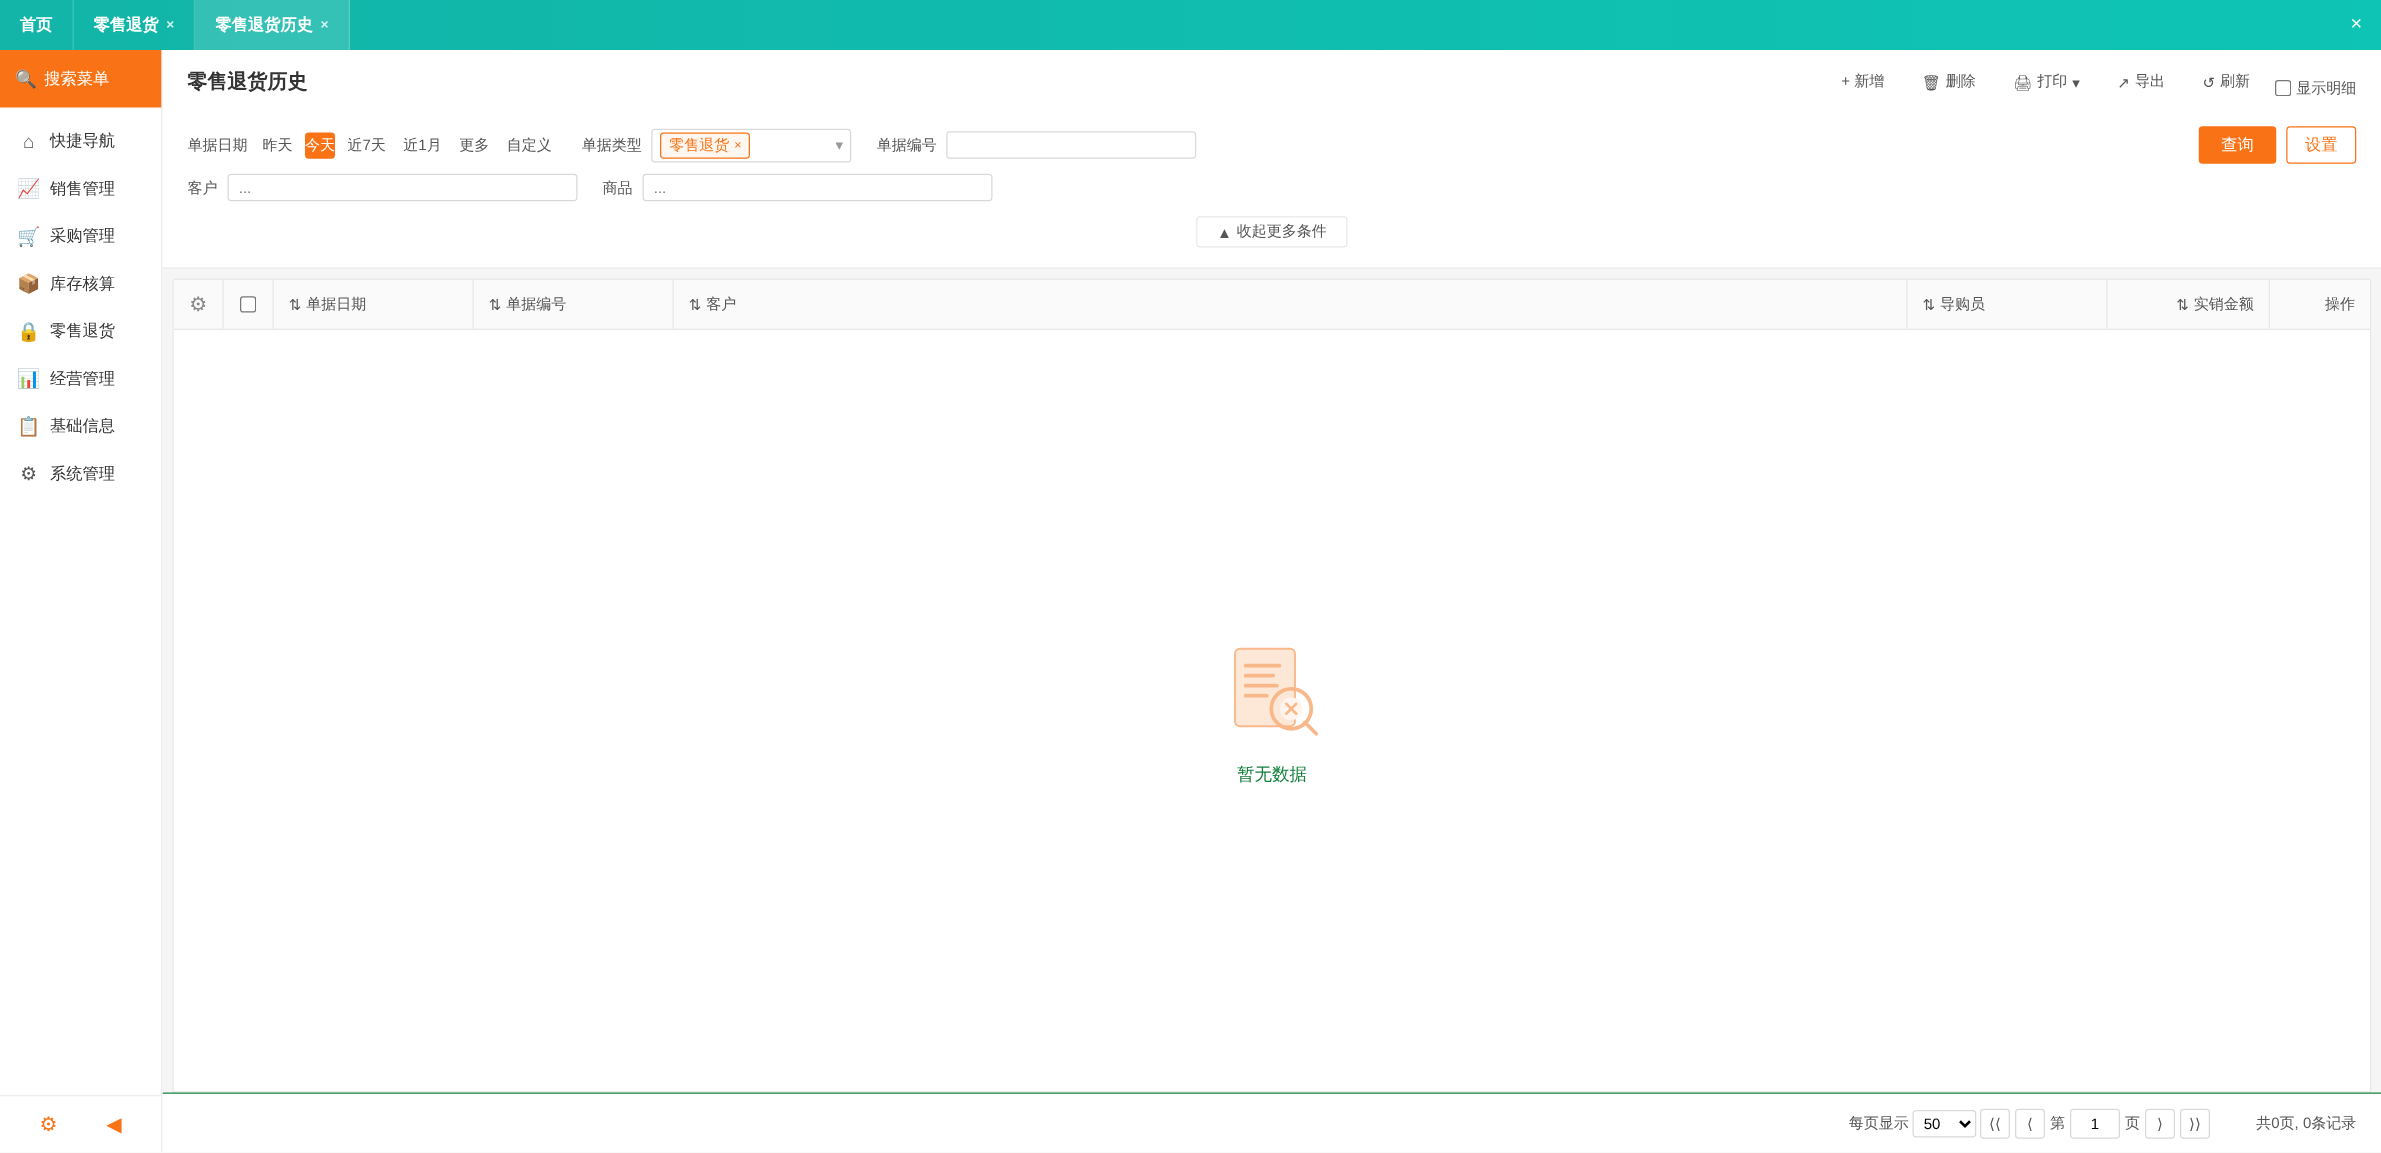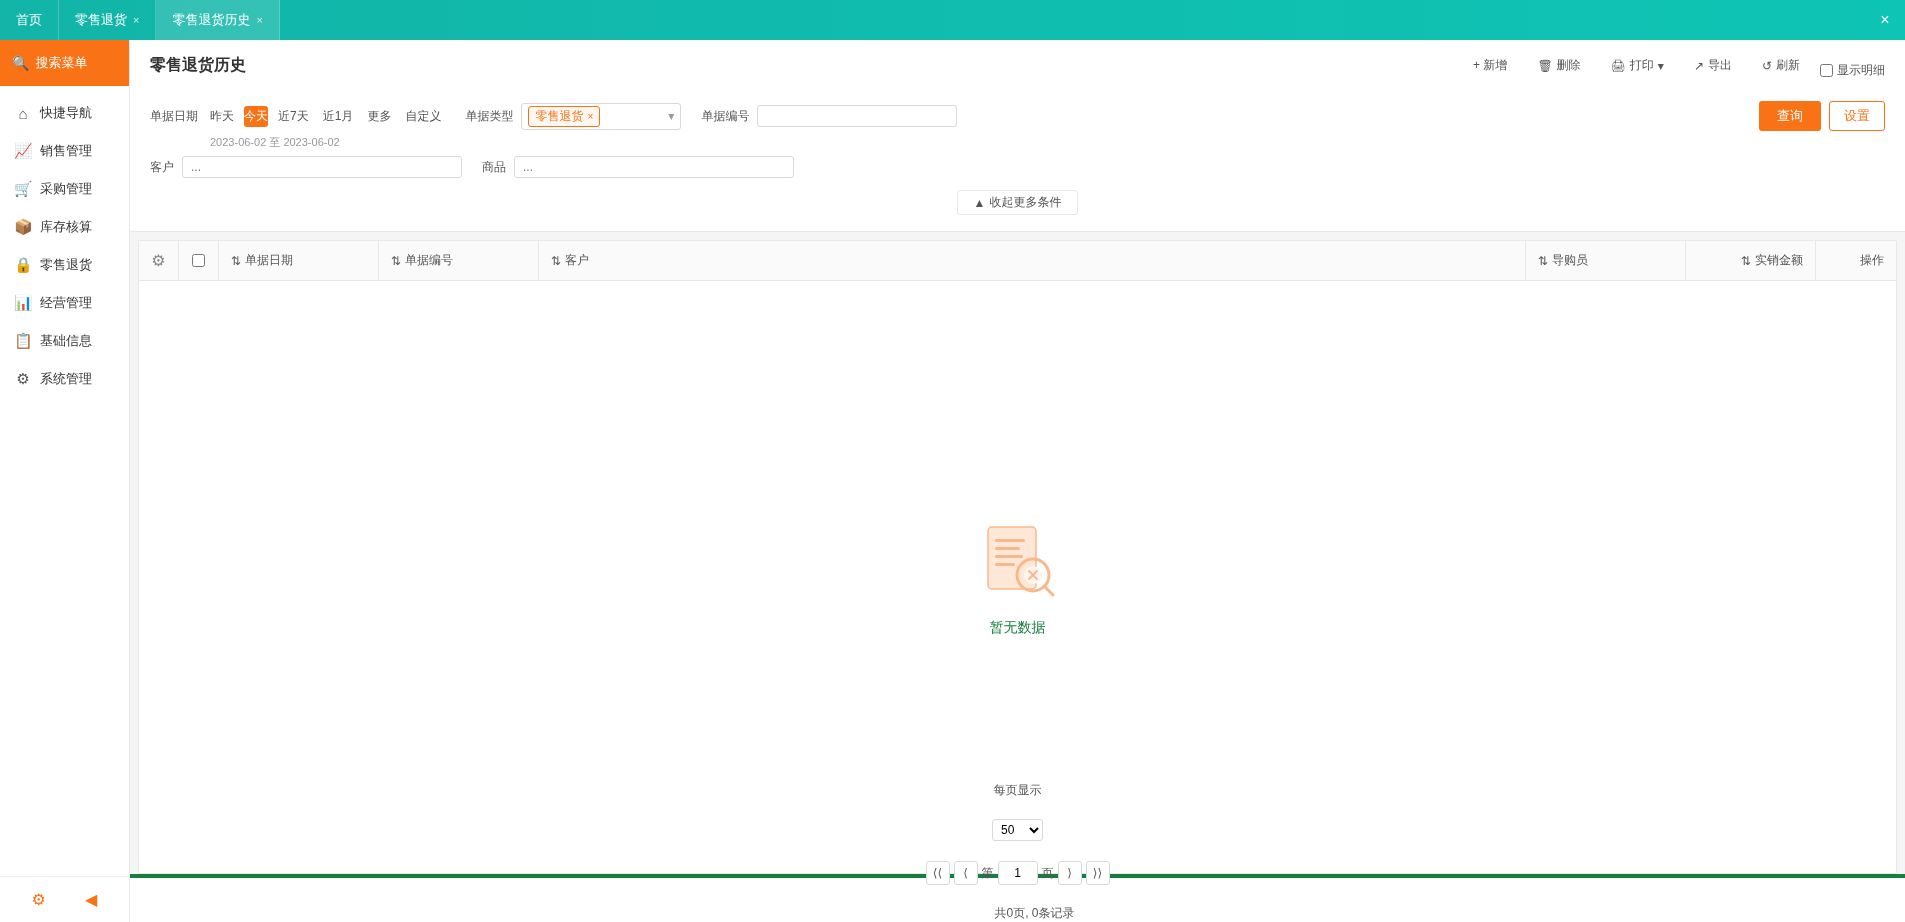--- a/index.html
+++ b/index.html
@@ -11,20 +11,21 @@
       background: linear-gradient(90deg, #12b5a8 0%, #0ec4b4 100%);
       display: flex;
       align-items: center;
       padding: 0 0 0 0;
       flex-shrink: 0;
     }
     .top-bar-tabs {
       display: flex;
       height: 100%;
       flex: 1;
+      font-weight: bold;
     }
     .top-tab {
       height: 100%;
       padding: 0 16px;
       display: flex;
       align-items: center;
       font-size: 13px;
       color: #fff;
       cursor: pointer;
       white-space: nowrap;
@@ -348,28 +349,27 @@
     }
     .empty-text {
       font-size: 14px;
       color: #15803d;
     }
 
     
     .pagination-bar {
       height: 48px;
       background: #fff;
-      border-top: 4px solid #15803d;
+      border-top: 1px solid #15803d;
       display: flex;
       align-items: center;
       justify-content: flex-end;
       padding: 0 20px;
-      gap: 20px;
+      gap: 3px;
       flex-shrink: 0;
-      flex-direction: column;
     }
     .pagination-label {
       font-size: 12px;
       color: #555;
     }
     .pagination-select {
       border: 1px solid #d9d9d9;
       border-radius: 3px;
       padding: 2px 4px;
       font-size: 12px;
@@ -536,21 +536,20 @@
           <div class="filter-item">
             <span class="filter-label">单据编号</span>
             <input class="filter-input" type="text" style="min-width: 200px;">
           </div>
 
           <div style="margin-left:auto;display:flex;gap:8px;align-items:center;">
             <button class="btn-query">查询</button>
             <button class="btn-settings">设置</button>
           </div>
         </div>
-        <div style="font-size:11px;color:#999;margin-left:60px;margin-top:-4px;margin-bottom:6px;">2023-06-02 至 2023-06-02</div>
         <div class="filter-row">
 
           <div class="filter-item">
             <span class="filter-label">客户</span>
             <input class="filter-input" type="text" placeholder="..." style="min-width: 280px;">
           </div>
 
           <div class="filter-item">
             <span class="filter-label">商品</span>
             <input class="filter-input" type="text" placeholder="..." style="min-width: 280px;">

